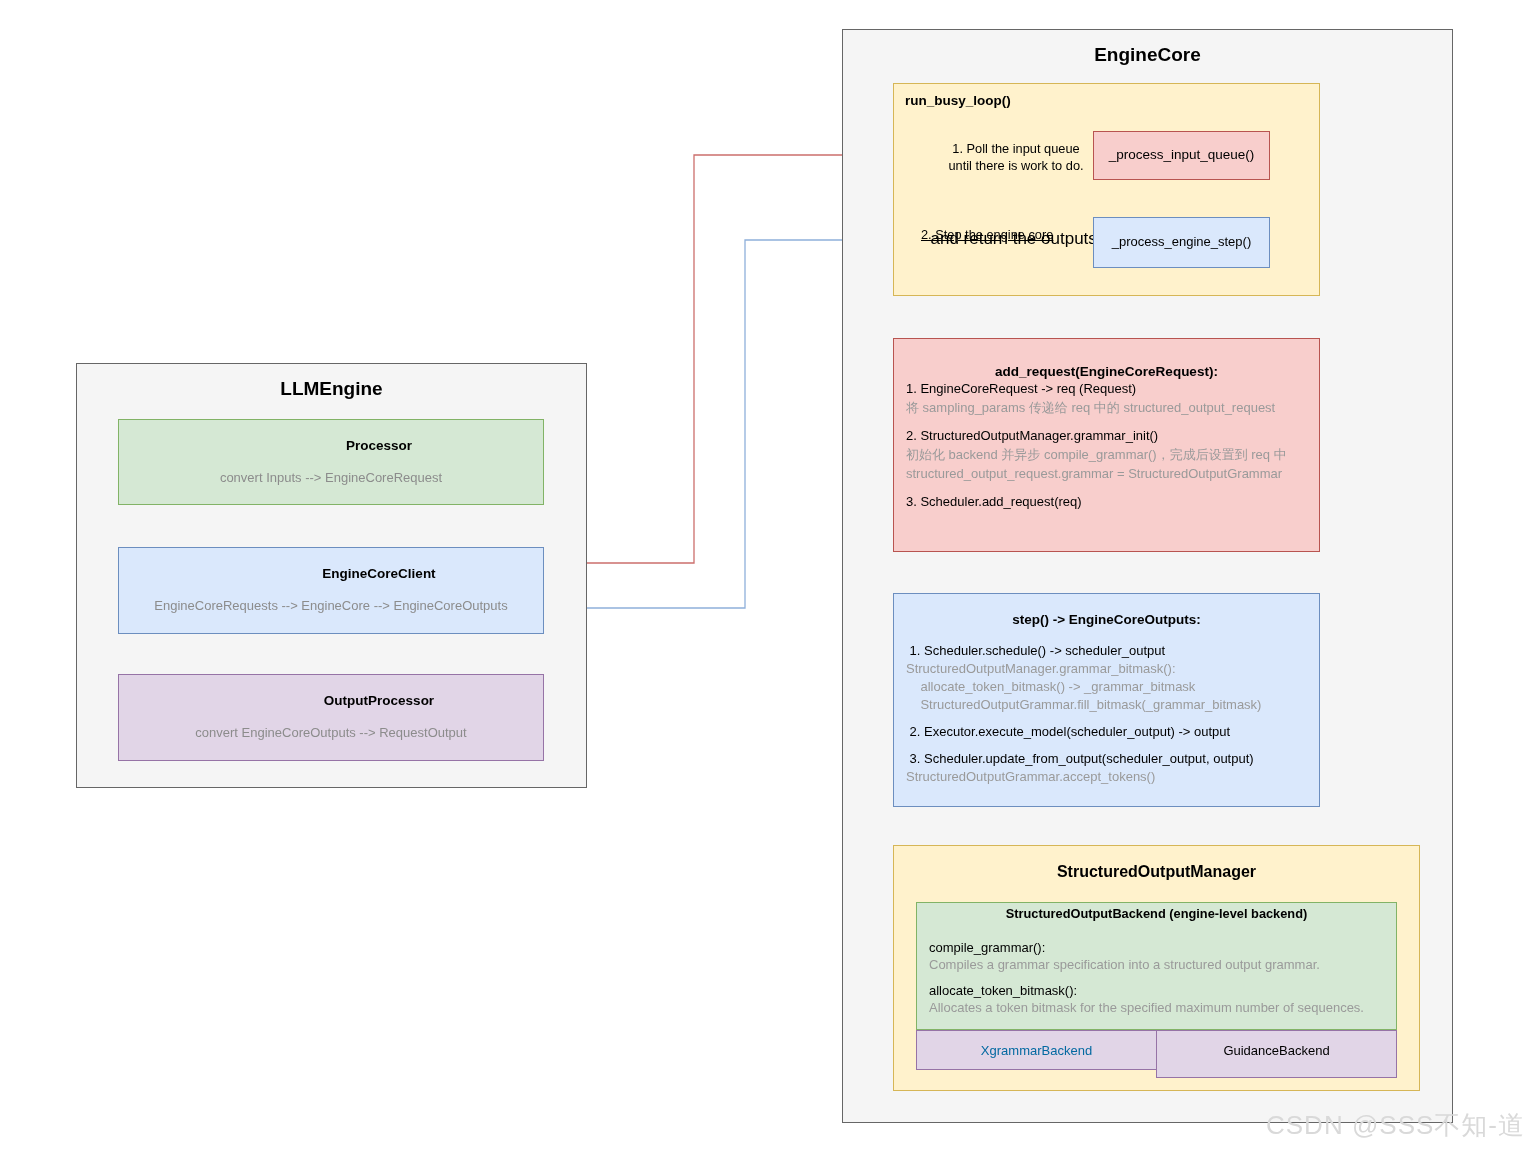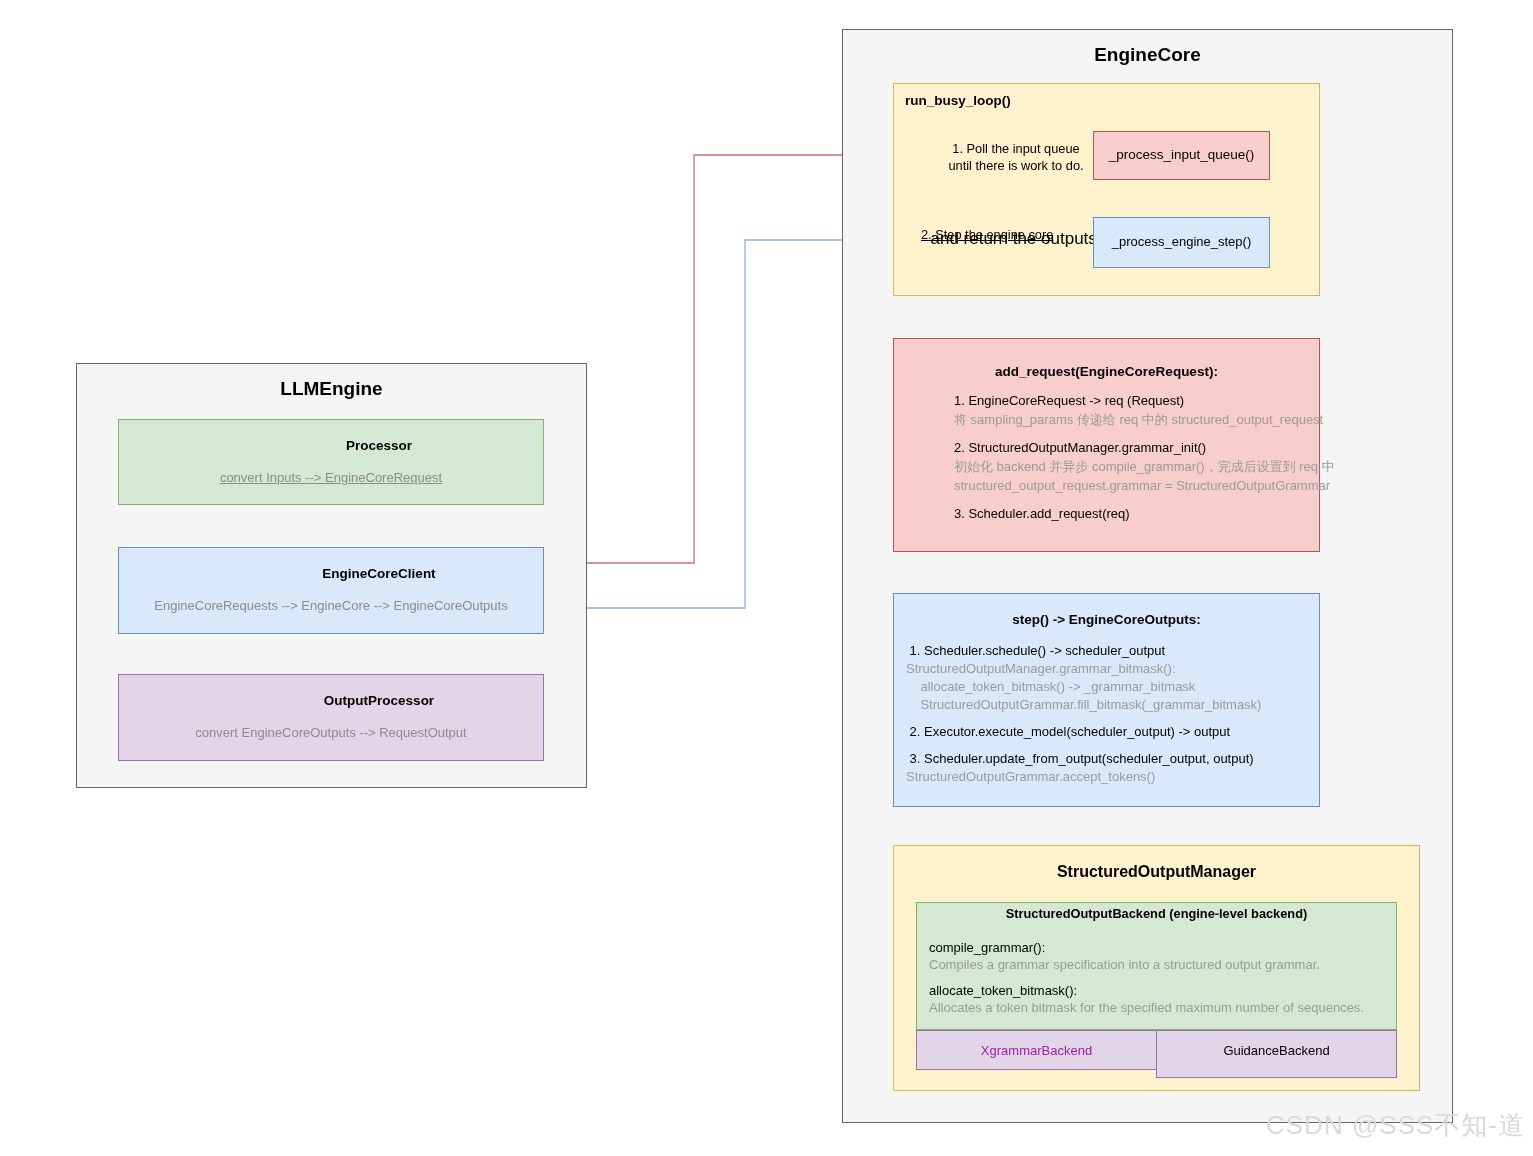--- a/index.html
+++ b/index.html
@@ -101,21 +101,21 @@
 
     <path d="M1093,240 L745,240 L745,608 L546,608" stroke="#8fb0da" stroke-width="1.3" fill="none" marker-end="url(#ah-blue)"></path>
   </svg>
 
   <div class="box container-box" style="left:76px; top:363px; width:511px; height:425px;">
     <div class="title" style="position:absolute; left:0; top:14px; width:100%; font-size:19px;">LLMEngine</div>
   </div>
 
   <div class="nodebox fill-green" style="left:118px; top:419px; width:426px; height:86px;">
     <div class="ctr-text node-title" style="top:18px;">Processor</div>
-    <div class="ctr-text node-sub" style="top:50px;text-decoration:underline;">convert Inputs --&gt; EngineCoreRequest</div>
+    <div class="ctr-text node-sub" style="top:50px;">convert Inputs --&gt; EngineCoreRequest</div>
   </div>
 
   <div class="nodebox fill-blue" style="left:118px; top:547px; width:426px; height:87px;">
     <div class="ctr-text node-title" style="top:18px;">EngineCoreClient</div>
     <div class="ctr-text node-sub" style="top:50px;">EngineCoreRequests --&gt; EngineCore --&gt; EngineCoreOutputs</div>
   </div>
 
   <div class="nodebox fill-purple" style="left:118px; top:674px; width:426px; height:87px;">
     <div class="ctr-text node-title" style="top:18px;">OutputProcessor</div>
     <div class="ctr-text node-sub" style="top:50px;">convert EngineCoreOutputs --&gt; RequestOutput</div>
@@ -136,21 +136,21 @@
   <div class="nodebox fill-red" style="left:1093px; top:131px; width:177px; height:49px;">
     <div class="ctr-text" style="top:15px; font-size:13.5px; color:#000;">_process_input_queue()</div>
   </div>
 
   <div class="nodebox fill-blue" style="left:1093px; top:217px; width:177px; height:51px;">
     <div class="ctr-text" style="top:16px; font-size:13px; color:#000;">_process_engine_step()</div>
   </div>
 
   <div class="nodebox fill-red" style="left:893px; top:338px; width:427px; height:214px;">
     <div class="ctr-text" style="top:25px; font-size:13.5px; font-weight:bold; color:#000;">add_request(EngineCoreRequest):</div>
-    <div id="add-request-body" style="position:absolute; left:12px; top:52px; right:8px; line-height:19px;margin-left:48px;">
+    <div id="add-request-body" style="position:absolute; left:12px; top:40px; right:8px; line-height:19px;">
         <div class="body-txt">1. EngineCoreRequest -&gt; req (Request)</div>
         <div class="body-txt g">将 sampling_params 传递给 req 中的 structured_output_request</div>
         <div class="body-txt" style="height: 9px;">&nbsp;</div>
         <div class="body-txt">2. StructuredOutputManager.grammar_init()</div>
         <div class="body-txt g">初始化 backend 并异步 compile_grammar()，完成后设置到 req 中</div>
         <div class="body-txt g">structured_output_request.grammar = StructuredOutputGrammar</div>
         <div class="body-txt" style="height: 9px;">&nbsp;</div>
         <div class="body-txt">3. Scheduler.add_request(req)</div>
       </div>
   </div>
@@ -179,21 +179,21 @@
     <div id="backend-body" style="position:absolute; left:12px; top:36px; right:6px; line-height:17px;">
         <div class="body-txt">compile_grammar():</div>
         <div class="body-txt g">Compiles a grammar specification into a structured output grammar.</div>
         <div class="body-txt" style="height: 9px;">&nbsp;</div>
         <div class="body-txt">allocate_token_bitmask():</div>
         <div class="body-txt g">Allocates a token bitmask for the specified maximum number of sequences.</div>
       </div>
   </div>
 
   <div class="nodebox fill-purple" style="left:916px; top:1030px; width:241px; height:40px;">
-    <div class="ctr-text" style="top:12px; font-size:13px; color:#a21caf;">XgrammarBackend</div>
+    <div class="ctr-text" style="top:12px; font-size:13px; color:#0369a1;">XgrammarBackend</div>
   </div>
 
   <div class="nodebox fill-purple" style="left:1156px; top:1030px; width:241px; height:48px;">
     <div class="ctr-text" style="top:12px; font-size:13px; color:#000;">GuidanceBackend</div>
   </div>
 
   <div class="watermark" style="left:1266px; top:1108px;">CSDN @SSS不知-道</div>
 
 </div>
 

